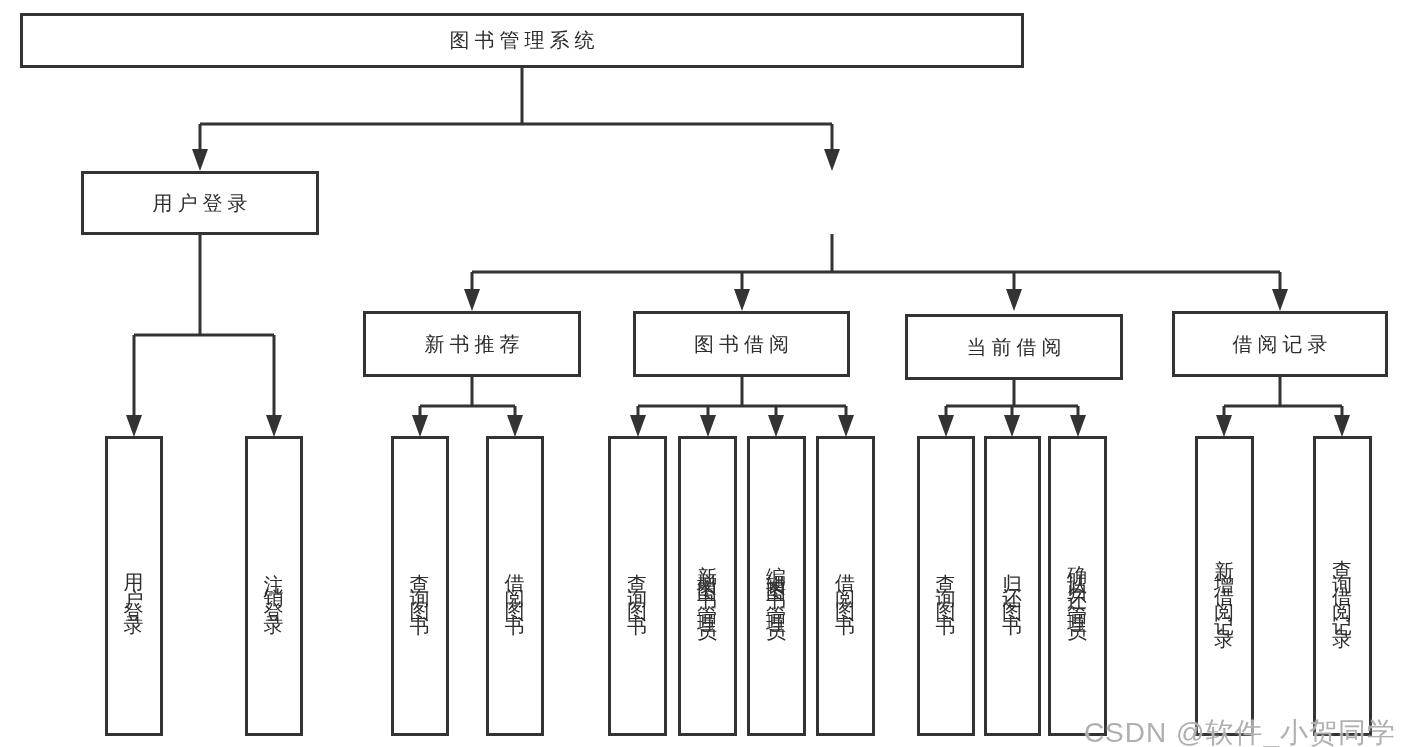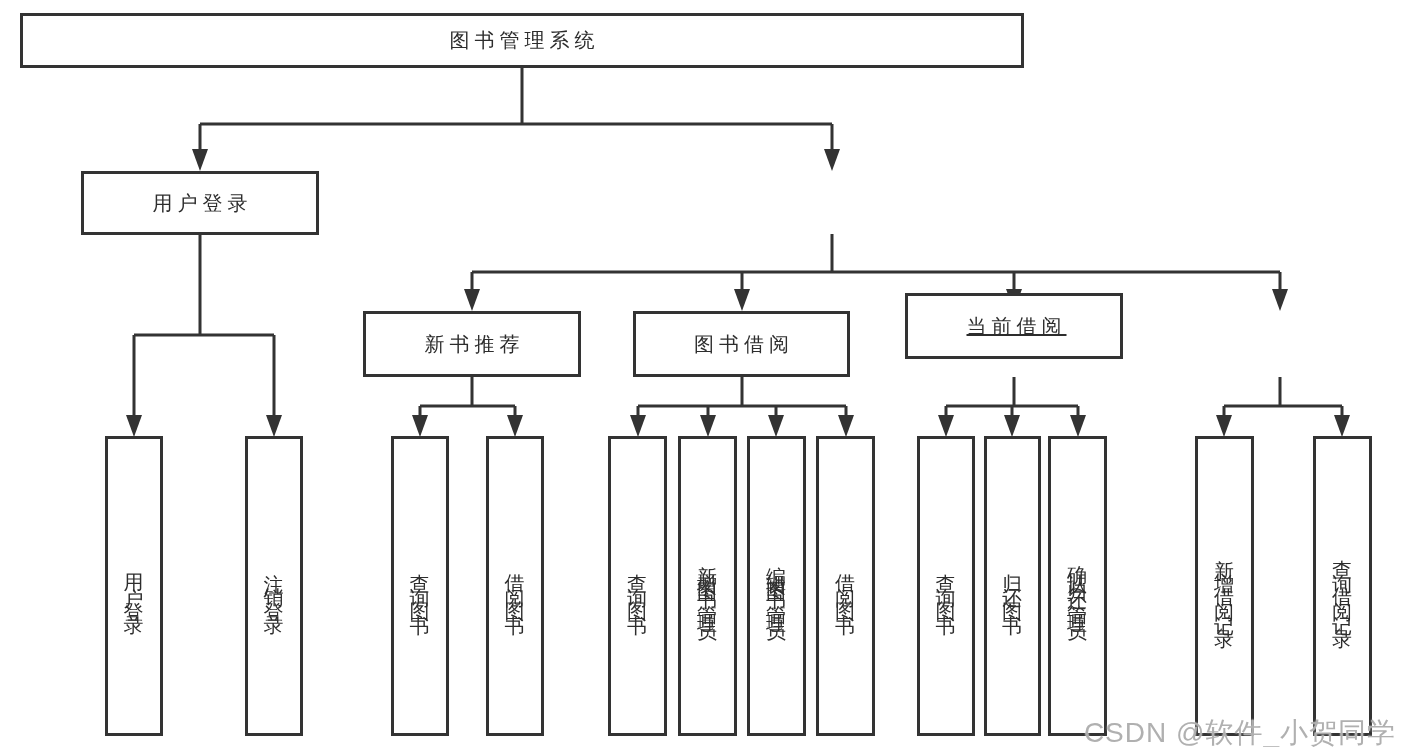--- a/index.html
+++ b/index.html
@@ -94,22 +94,25 @@
   <div class="node" style="left:81px; top:171px; width:238px; height:64px;">
     <span class="h-label">用户登录</span>
   </div>
 
   <div class="node" style="left:363px; top:311px; width:218px; height:66px;">
     <span class="h-label">新书推荐</span>
   </div>
   <div class="node" style="left:633px; top:311px; width:217px; height:66px;">
     <span class="h-label">图书借阅</span>
   </div>
-  <div class="node" style="left:905px; top:293px; width:218px; height:66px;text-decoration:underline;">
+  <div class="node" style="left:905px; top:314px; width:218px; height:66px;">
     <span class="h-label">当前借阅</span>
+  </div>
+  <div class="node" style="left:1172px; top:311px; width:216px; height:66px;">
+    <span class="h-label">借阅记录</span>
   </div>
 
   <div class="node v-node" style="left:105px; top:436px; width:58px; height:300px;">
     <span class="v-label">用户登录</span>
   </div>
   <div class="node v-node" style="left:245px; top:436px; width:58px; height:300px;">
     <span class="v-label">注销登录</span>
   </div>
 
   <div class="node v-node" style="left:391px; top:436px; width:58px; height:300px;">

